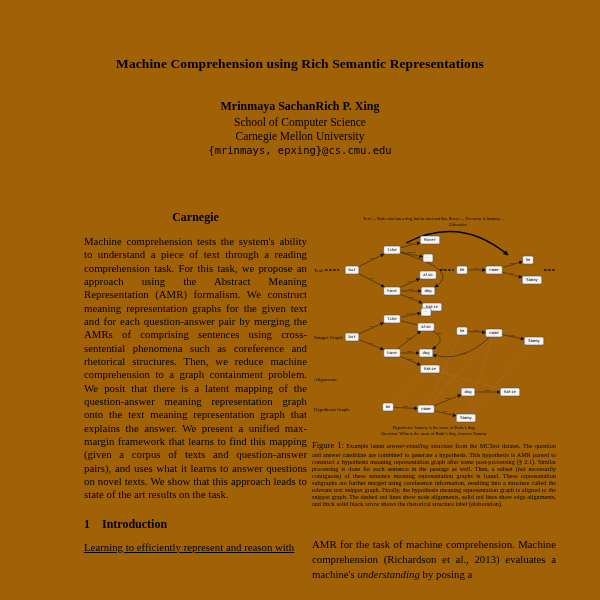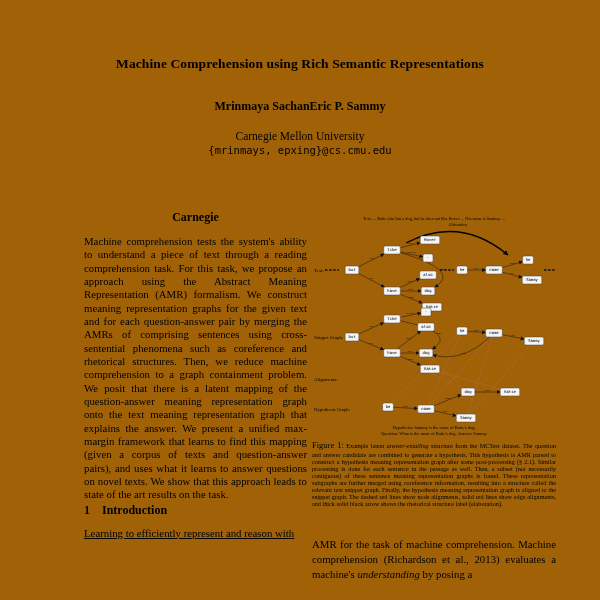--- a/index.html
+++ b/index.html
@@ -10,41 +10,42 @@
   .authors{position:absolute;top:99px;left:0;right:0;text-align:center;
            font-size:12px;font-weight:bold;}
   .authors .a1{font-family:Liberation Serif, serif;}
   .affil1{position:absolute;top:116px;left:0;right:0;text-align:center;font-size:11.5px;}
   .affil2{position:absolute;top:130px;left:0;right:0;text-align:center;font-size:11.5px;}
   .email{position:absolute;top:144px;left:0;right:0;text-align:center;
          font-size:10.5px;font-family:"DejaVu Sans Mono",monospace;}
   .col-left{position:absolute;left:84px;top:210px;width:223px;}
   .abstract-heading{text-align:center;font-weight:bold;font-size:12px;}
   .abstract-text{margin-top:10px;font-size:10.8px;line-height:1.235;text-align:justify;}
-  .intro-heading{margin-top:1px;font-size:12px;font-weight:bold;}
+  .intro-heading{margin-top:15px;font-size:12px;font-weight:bold;}
   .intro-heading .num{margin-right:12px;}
   .intro-text{margin-top:9px;font-size:10.8px;line-height:1.25;text-align:justify;text-decoration:underline;}
   .col-right{position:absolute;left:312px;top:213px;width:244px;}
   .figure-svg{display:block;width:244px;height:224px;}
   .caption{margin-top:4px;font-size:6.2px;line-height:1.14;text-align:justify;}
   .caption .figlabel{font-size:8.5px;}
   .caption .cap-it{font-style:italic;}
   .body-text{margin-top:30px;font-size:10.8px;line-height:1.36;text-align:justify;}
   .body-text .b-it{font-style:italic;}
 </style>
 </head>
 <body>
 
 <div class="page">
 
   <div class="title">Machine Comprehension using Rich Semantic Representations</div>
 
   <div class="authors">
-    <span class="a1">Mrinmaya Sachan</span><span>Eric P. Sammy</span>
+    <span class="a1">Mrinmaya Sachan</span><span>Rich P. Xing</span>
   </div>
+  <div class="affil1">School of Computer Science</div>
   <div class="affil2">Carnegie Mellon University</div>
   <div class="email">{mrinmays, epxing}@cs.cmu.edu</div>
 
   <div class="col-left">
     <div class="abstract-heading">Carnegie</div>
     <div class="abstract-text">Machine comprehension tests the system's ability to understand a piece of text through a reading comprehension task. For this task, we propose an approach using the Abstract Meaning Representation (AMR) formalism. We construct meaning representation graphs for the given text and for each question-answer pair by merging the AMRs of comprising sentences using cross-sentential phenomena such as coreference and rhetorical structures. Then, we reduce machine comprehension to a graph containment problem. We posit that there is a latent mapping of the question-answer meaning representation graph onto the text meaning representation graph that explains the answer. We present a unified max-margin framework that learns to find this mapping (given a corpus of texts and question-answer pairs), and uses what it learns to answer questions on novel texts. We show that this approach leads to state of the art results on the task.</div>
     <div class="intro-heading">
       <span class="num">1</span><span>Introduction</span>
     </div>
     <div class="intro-text">Learning to efficiently represent and reason with</div>

